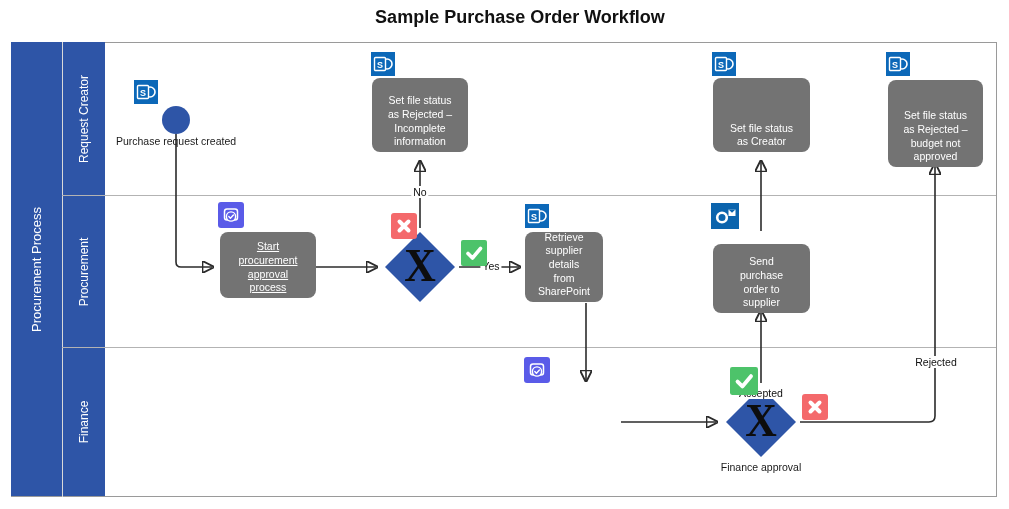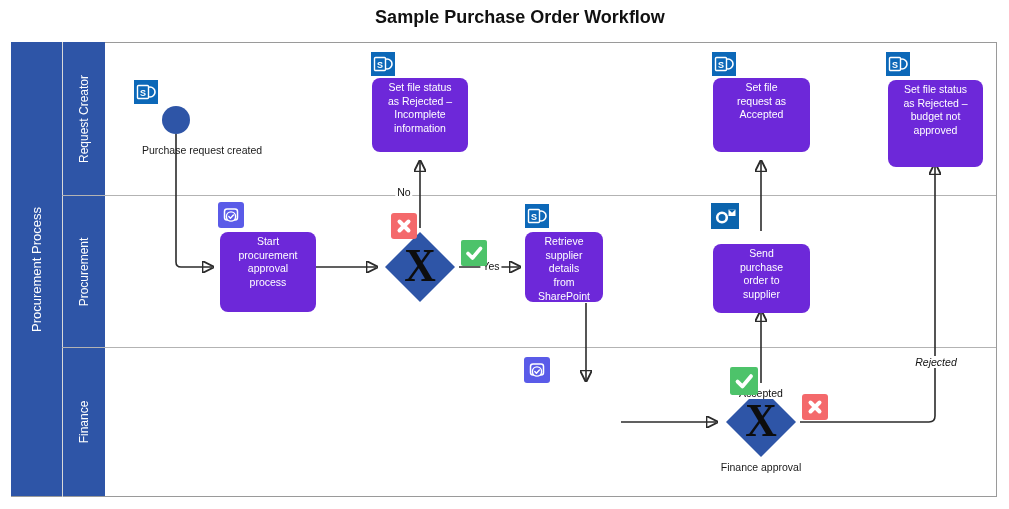--- a/index.html
+++ b/index.html
@@ -11,22 +11,22 @@
 
   .pool-border { position:absolute; left:11px; top:42px; width:986px; height:455px;
                  border:1px solid #9a9a9a; }
   .bar { position:absolute; background:#2e55a7; display:flex; align-items:center; justify-content:center; }
   .vtext { transform:rotate(-90deg); white-space:nowrap; color:#fff; }
   .pool-bar-text { font-size:13px; }
   .lane-text { font-size:12px; }
   .vseam { position:absolute; left:62px; top:42px; width:1px; height:455px; background:#d9d9d9; }
   .hline { position:absolute; left:62px; width:934px; height:1px; background:#b3b3b3; }
 
-  .task { position:absolute; background:#6d28d9; border-radius:8px; color:#fff;
-          display:flex; align-items:flex-start; justify-content:center; text-align:center;
+  .task { position:absolute; background:#737373; border-radius:8px; color:#fff;
+          display:flex; align-items:flex-end; justify-content:center; text-align:center;
           font-size:10.5px; line-height:1.3; padding:3px 14px; }
   .event-circle { position:absolute; width:28px; height:28px; border-radius:50%; background:#2e55a7; }
 
   .gateway { position:absolute; width:76px; height:76px; }
   .gateway svg { position:absolute; inset:0; }
   .gateway .x-mark { position:absolute; inset:0; display:flex; align-items:center; justify-content:center;
           font-family:"Liberation Serif", serif; font-weight:700; font-size:46px; color:#0d0d0d;
           transform:scaleX(0.95); padding-bottom:4px; }
 
   .node-label { position:absolute; text-align:center; font-size:10.5px; color:#1a1a1a; line-height:1.25; }
@@ -74,33 +74,33 @@
     <path d="M420,228 V162" marker-end="url(#arrow)"></path>
     <path d="M459,267 H519" marker-end="url(#arrow)"></path>
     <path d="M586,303 V380" marker-end="url(#arrow)"></path>
     <path d="M621,422 H716" marker-end="url(#arrow)"></path>
     <path d="M761,383 V312" marker-end="url(#arrow)"></path>
     <path d="M761,231 V162" marker-end="url(#arrow)"></path>
     <path d="M800,422 H929 Q935,422 935,416 V165" marker-end="url(#arrow)"></path>
   </svg>
 
   <div class="event-circle" style="left:162px; top:106px;"></div>
-  <div class="node-label" style="left:106px; top:144px; width:140px;margin-left:26px;">Purchase request created</div>
+  <div class="node-label" style="left:106px; top:135px; width:140px;">Purchase request created</div>
 
   <div class="task" style="left:372px; top:78px; width:96px; height:74px;">
     <span>Set file status as Rejected – Incomplete information</span>
   </div>
   <div class="task" style="left:713px; top:78px; width:97px; height:74px;">
-    <span>Set file request as Accepted</span>
+    <span>Set file status as Creator</span>
   </div>
   <div class="task" style="left:888px; top:80px; width:95px; height:87px;">
     <span>Set file status as Rejected – budget not approved</span>
   </div>
 
-  <div class="task" style="left:220px; top:232px; width:96px; height:80px;">
+  <div class="task" style="left:220px; top:232px; width:96px; height:66px;text-decoration:underline;">
     <span>Start procurement approval process</span>
   </div>
 
   <div class="gateway" style="left:382px; top:229px;">
     <svg viewBox="0 0 76 76">
         <polygon points="38,3 73,38 38,73 3,38" fill="#2e55a7"></polygon>
       </svg>
     <span class="x-mark">X</span>
   </div>
 
@@ -113,24 +113,24 @@
 
 
   <div class="gateway" style="left:723px; top:384px;">
     <svg viewBox="0 0 76 76">
         <polygon points="38,3 73,38 38,73 3,38" fill="#2e55a7"></polygon>
       </svg>
     <span class="x-mark">X</span>
   </div>
   <div class="node-label" style="left:711px; top:461px; width:100px;">Finance approval</div>
 
-  <div class="edge-label" style="left:404px; top:186px;">No</div>
+  <div class="edge-label" style="left:420px; top:186px;">No</div>
   <div class="edge-label" style="left:491px; top:260px;">Yes</div>
   <div class="edge-label" style="left:761px; top:350px;margin-top:37px;">Accepted</div>
-  <div class="edge-label" style="left:936px; top:356px;font-style:italic;">Rejected</div>
+  <div class="edge-label" style="left:936px; top:356px;">Rejected</div>
 
   <span class="icon" style="left:134px; top:80px;">
     <svg width="24" height="24" viewBox="0 0 24 24">
         <rect width="24" height="24" fill="#0c68b8"></rect>
         <circle cx="16" cy="12" r="5" fill="none" stroke="#fff" stroke-width="1.6"></circle>
         <rect x="3.5" y="5.5" width="11" height="13" rx="1" fill="#0c68b8" stroke="#fff" stroke-width="1.4"></rect>
         <text x="9" y="15.5" font-size="9" font-weight="bold" fill="#fff" text-anchor="middle" font-family="Liberation Sans, sans-serif">S</text>
       </svg>
   </span>
   <span class="icon" style="left:371px; top:52px;">

